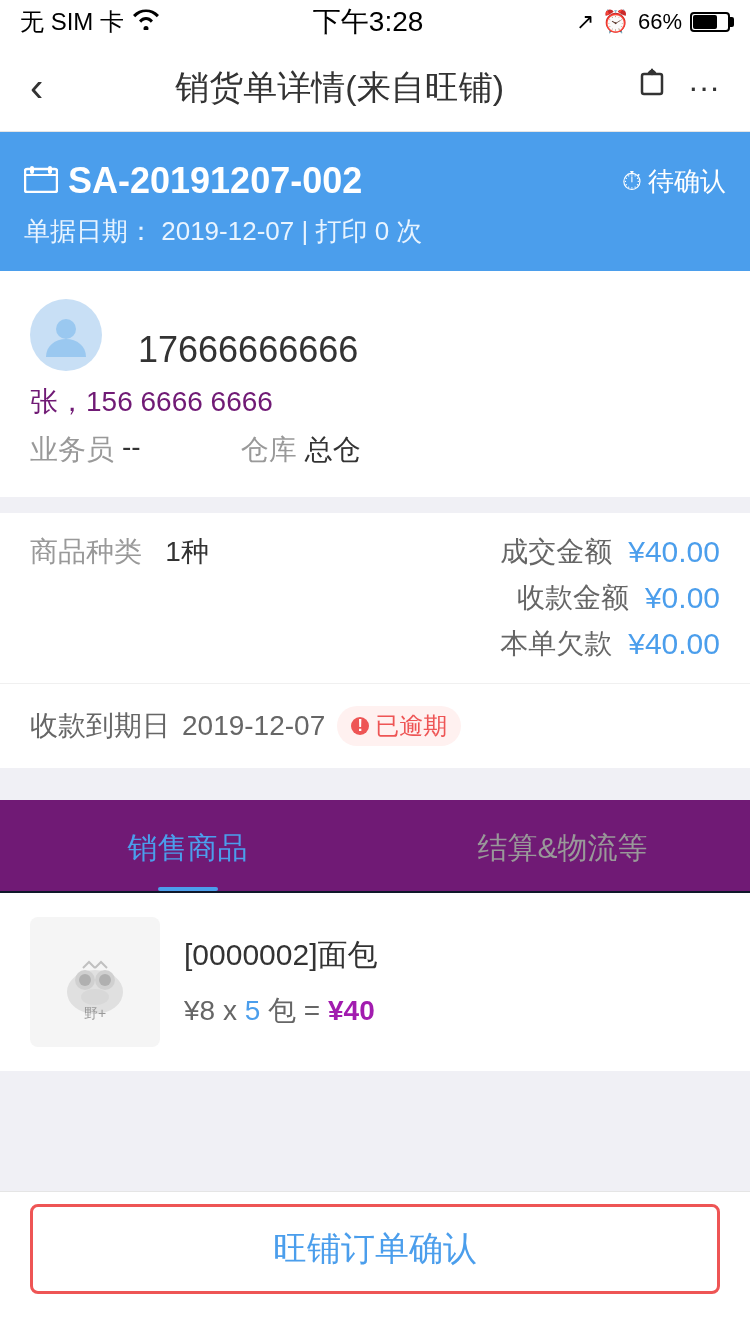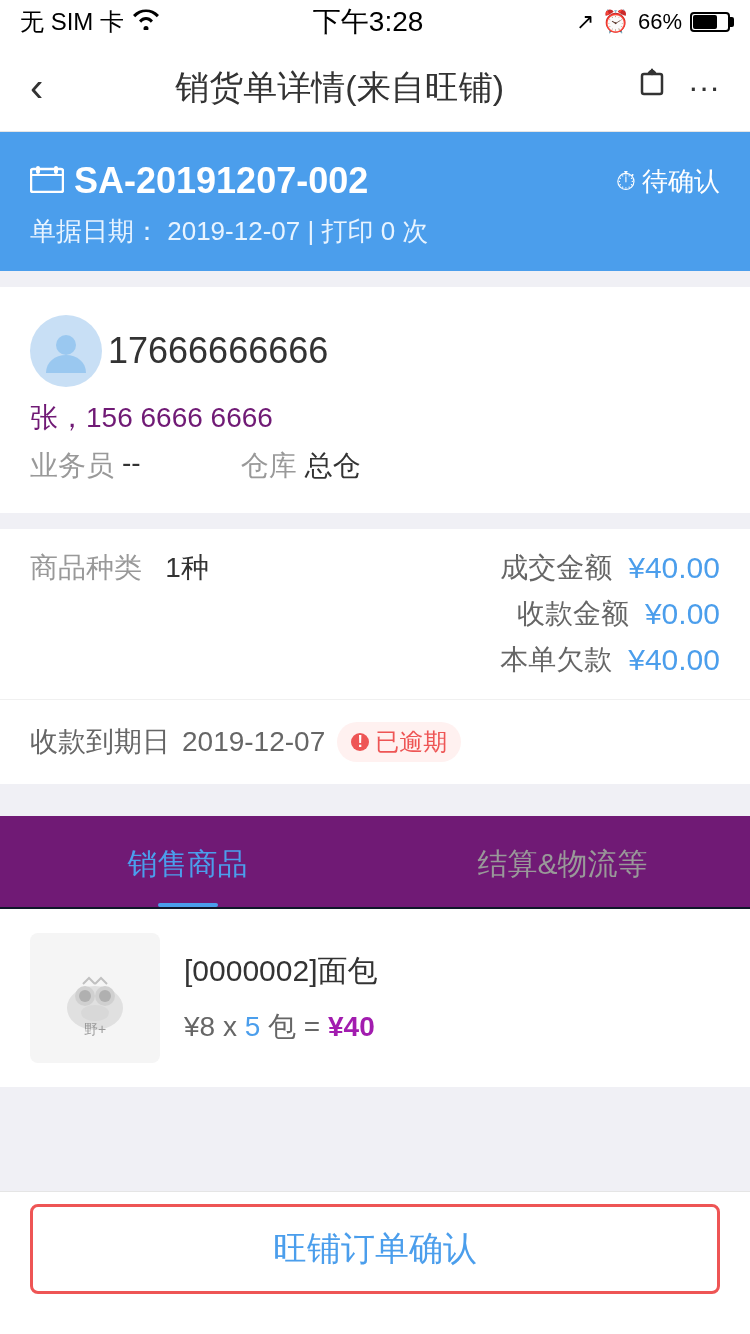--- a/index.html
+++ b/index.html
@@ -65,22 +65,22 @@
       border-bottom: 1px solid #e5e5e5;
     }
     .nav-back { font-size: 40px; color: #333; cursor: pointer; }
     .nav-title { font-size: 34px; font-weight: 500; color: #333; }
     .nav-actions { display: flex; align-items: center; gap: 20px; }
     .nav-action { font-size: 32px; color: #333; cursor: pointer; }
 
     
     .header-card {
       background: #4b9eec;
-      padding: 28px 30px 22px;
-      margin-bottom: 16px;
+      padding: 28px 24px 22px;
+      margin-bottom: 0;
     }
     .header-top {
       display: flex;
       justify-content: space-between;
       align-items: center;
       margin-bottom: 12px;
     }
     .order-id {
       font-size: 36px;
       font-weight: bold;
@@ -102,22 +102,22 @@
     }
 
     
     .customer-section {
       background: #fff;
       padding: 28px 30px;
       margin-top: 0;
     }
     .customer-top {
       display: flex;
-      align-items: center;
-      gap: 6px;
+      align-items: flex-end;
+      gap: 36px;
       margin-bottom: 12px;
     }
     .avatar {
       width: 72px; height: 72px;
       border-radius: 50%;
       background: #c8dff5;
       display: flex; align-items: center; justify-content: center;
       flex-shrink: 0;
     }
     .customer-name {

